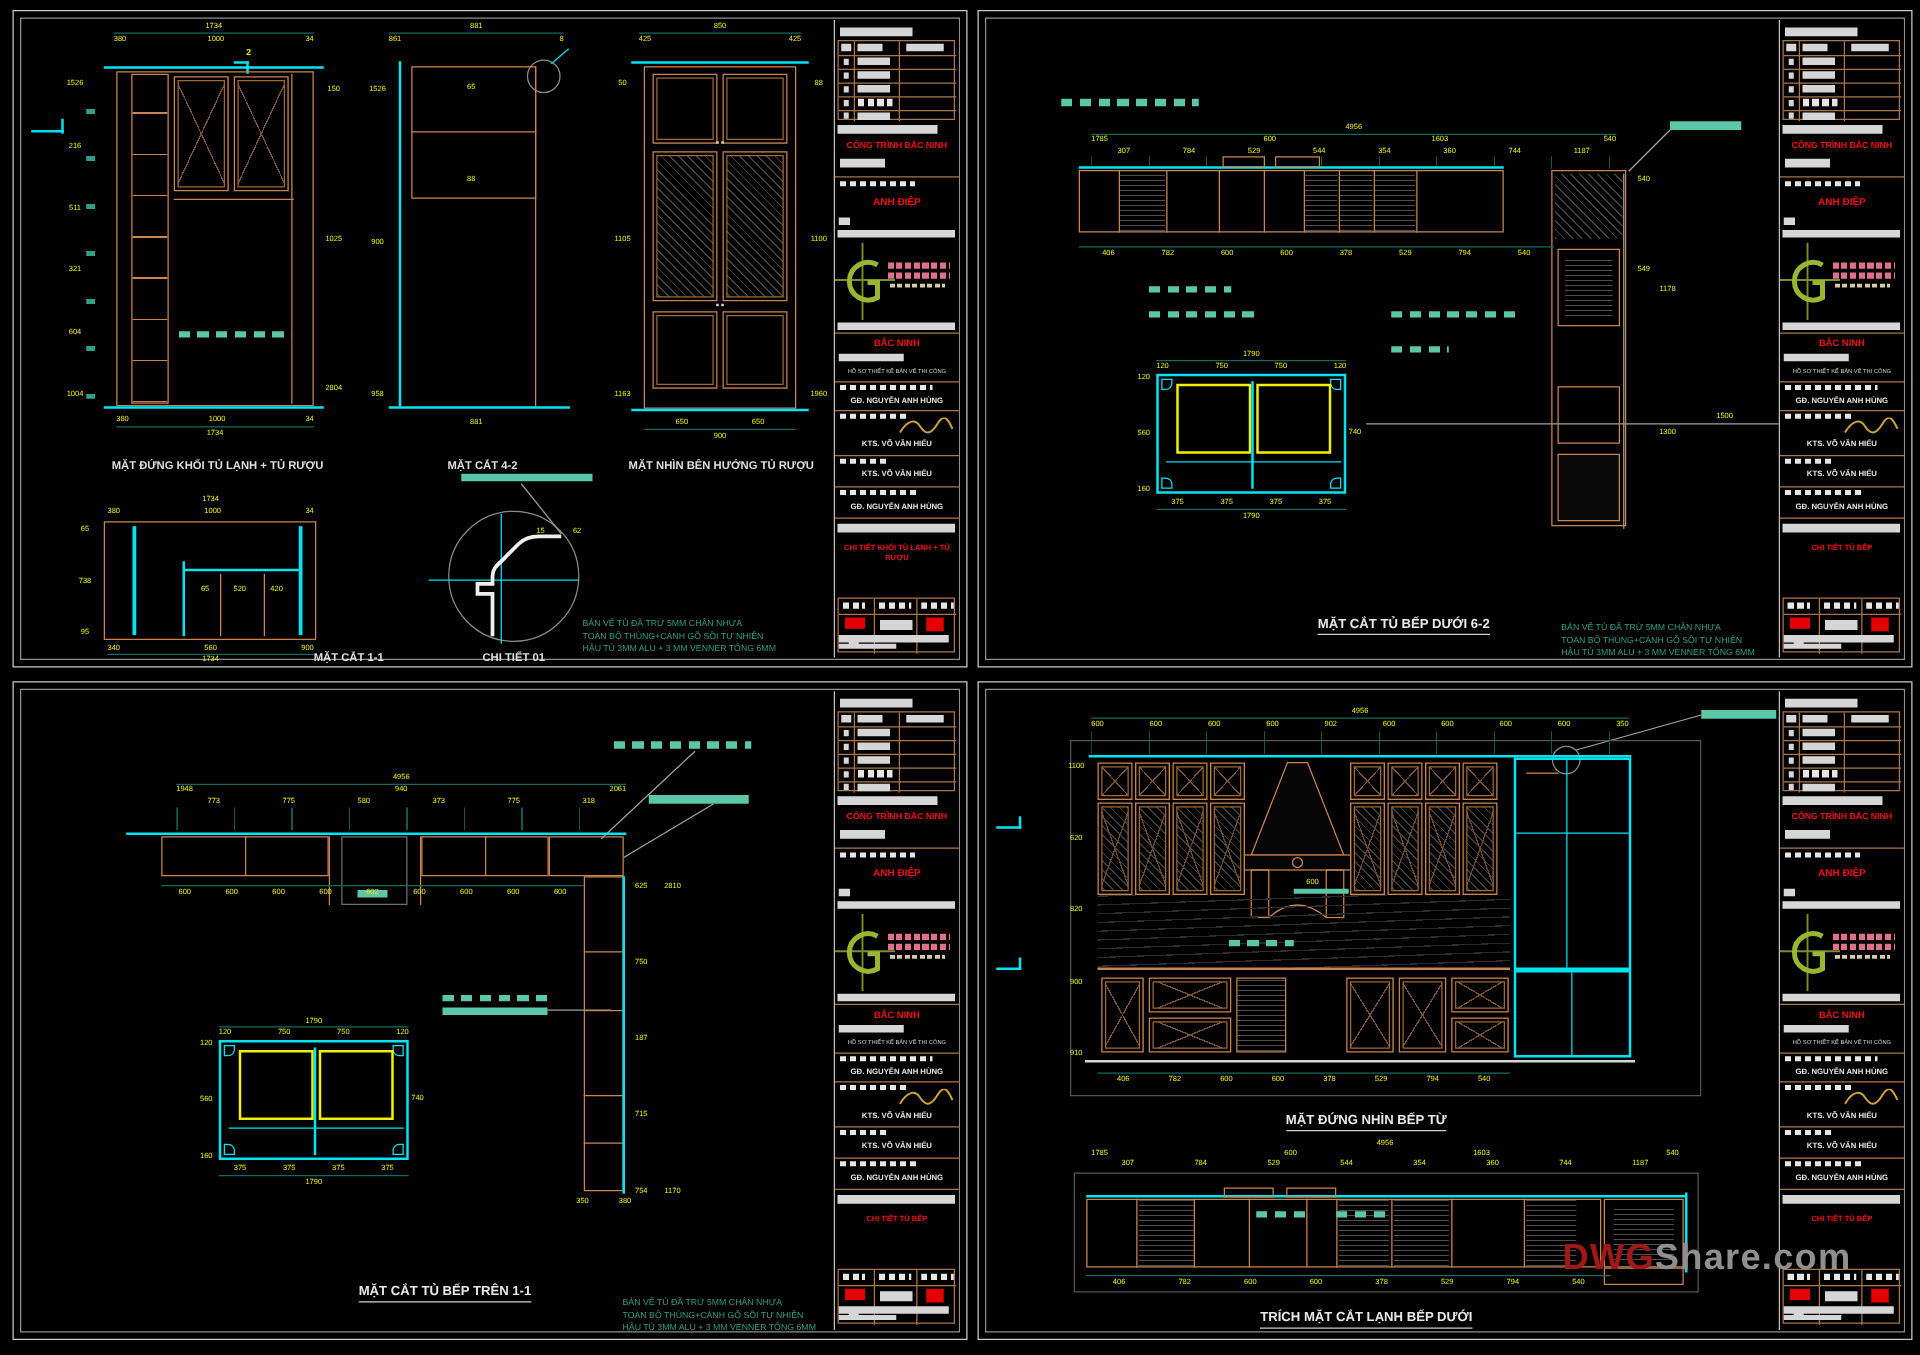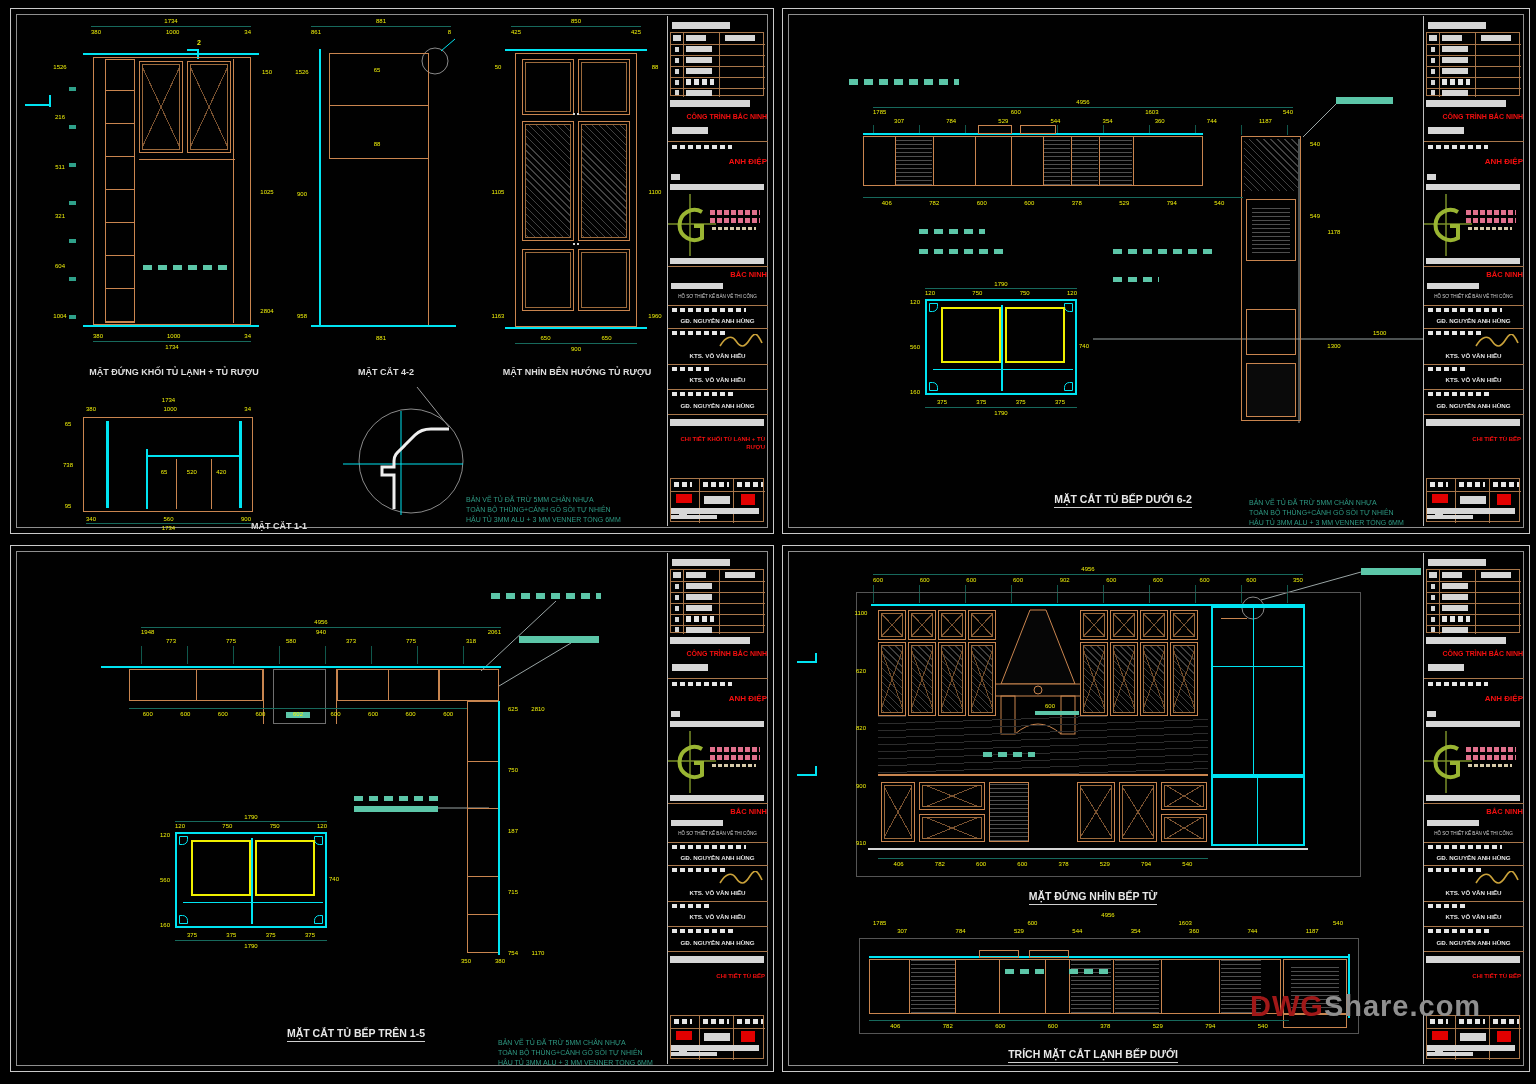--- a/index.html
+++ b/index.html
@@ -29,21 +29,21 @@
   .dln{background:#17695c;height:1px}
   .extv{background:repeating-linear-gradient(90deg,#10584c 0 1px,transparent 1px 46px)}
   .tkv{background:repeating-linear-gradient(0deg,#2fa18a 0 4px,transparent 4px 38px);width:7px}
   .note{color:#2f9a84;font-size:7px;line-height:1.4;white-space:nowrap}
   .ttl{color:#e8e8e8;font-weight:bold;font-size:10.5px;white-space:nowrap;text-align:center}
   .ttlu{border-bottom:1px solid #cfcfcf;padding-bottom:2px;display:inline-block}
   .st{color:#dedede;font-weight:bold;font-size:9px;white-space:nowrap;text-align:center}
   .tb{position:absolute;border-left:1px solid #bdbdbd;background:#000}
   .tline{position:absolute;background:#a8764a;height:1px}
   .tlinev{position:absolute;background:#a8764a;width:1px}
-  .tbred{position:absolute;color:#f50f0f;font-weight:bold;text-align:right;width:100%;white-space:nowrap}
+  .tbred{position:absolute;color:#f50f0f;font-weight:bold;text-align:center;width:100%;white-space:nowrap}
   .tbwhite{position:absolute;color:#e2e2e2;font-weight:bold;text-align:center;width:100%;white-space:nowrap}
   .pink{background:repeating-linear-gradient(90deg,#e0708c 0 5px,transparent 5px 7px)}
   .wm{font-weight:bold;font-size:29px;letter-spacing:1px;white-space:nowrap}
   svg{position:absolute;left:0;top:0;pointer-events:none}
 </style>
 </head>
 <body>
 
 <div class="sheet" style="left:10px;top:8px;width:764px;height:526px">
   <div class="inframe"></div>
@@ -194,20 +194,28 @@
     <div class="a drow" style="left:75px;top:127px;width:165px">
         <span>340</span>
         <span>560</span>
         <span>900</span>
       </div>
     <div class="a dln" style="left:75px;top:134px;width:165px"></div>
     <div class="a dim cdim" style="left:75px;top:136px;width:165px">1734</div>
     <div class="a st" style="left:228px;top:132px;width:80px">MẶT CẮT 1-1</div>
   </div>
 
+  <div class="a" style="left:340px;top:365px;width:130px;height:160px">
+    <div class="a te" style="left:18px;top:5px;width:105px;height:6px"></div>
+    <div class="a drow" style="left:78px;top:48px;width:36px">
+        <span>15</span>
+        <span>62</span>
+      </div>
+    <div class="a st" style="left:15px;top:147px;width:90px">CHI TIẾT 01</div>
+  </div>
 
   <div class="a note-slot" style="left:455px;top:486px">
   <div class="note">
     <div>BẢN VẼ TỦ ĐÃ TRỪ 5MM CHÂN NHỰA</div>
     <div>TOÀN BỘ THÙNG+CÁNH GỖ SỒI TỰ NHIÊN</div>
     <div>HẬU TỦ 3MM ALU + 3 MM VENNER TỔNG 6MM</div>
   </div>
 </div>
   <div class="tb tb-slot" style="right:6px;top:7px;bottom:7px;width:100px">
   <div class="a" style="left:0;top:0;right:0;bottom:0">
@@ -612,21 +620,21 @@
     <div class="a dim cdim" style="left:14px;top:129px;width:152px">1790</div>
     <div class="a vcol" style="left:-2px;top:18px;height:96px;width:12px">
           <span>120</span>
           <span>560</span>
           <span>160</span>
         </div>
     <div class="a dim" style="left:168px;top:62px">740</div>
   </div>
 </div>
 
-  <div class="a ttl" style="left:195px;top:481px;width:300px"><span class="ttlu">MẶT CẮT TỦ BẾP TRÊN 1-5</span></div>
+  <div class="a ttl" style="left:195px;top:481px;width:300px"><span class="ttlu">MẶT CẮT TỦ BẾP TRÊN 1-1</span></div>
   <div class="a note-slot" style="left:487px;top:492px">
   <div class="note">
     <div>BẢN VẼ TỦ ĐÃ TRỪ 5MM CHÂN NHỰA</div>
     <div>TOÀN BỘ THÙNG+CÁNH GỖ SỒI TỰ NHIÊN</div>
     <div>HẬU TỦ 3MM ALU + 3 MM VENNER TỔNG 6MM</div>
   </div>
 </div>
   <div class="tb tb-slot" style="right:6px;top:7px;bottom:7px;width:100px">
   <div class="a" style="left:0;top:0;right:0;bottom:0">
     <div class="a wl" style="left:4px;top:6px;width:58px;height:7px"></div>

